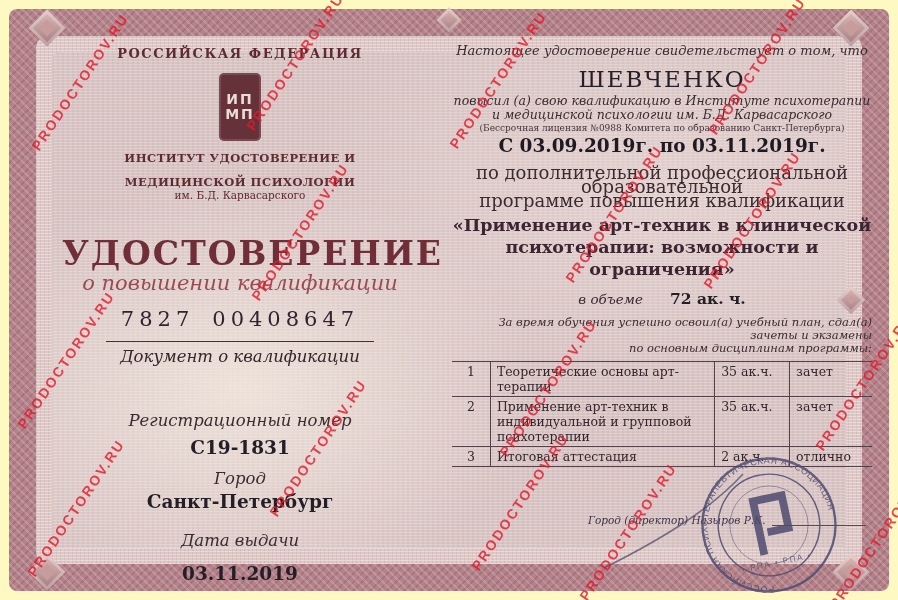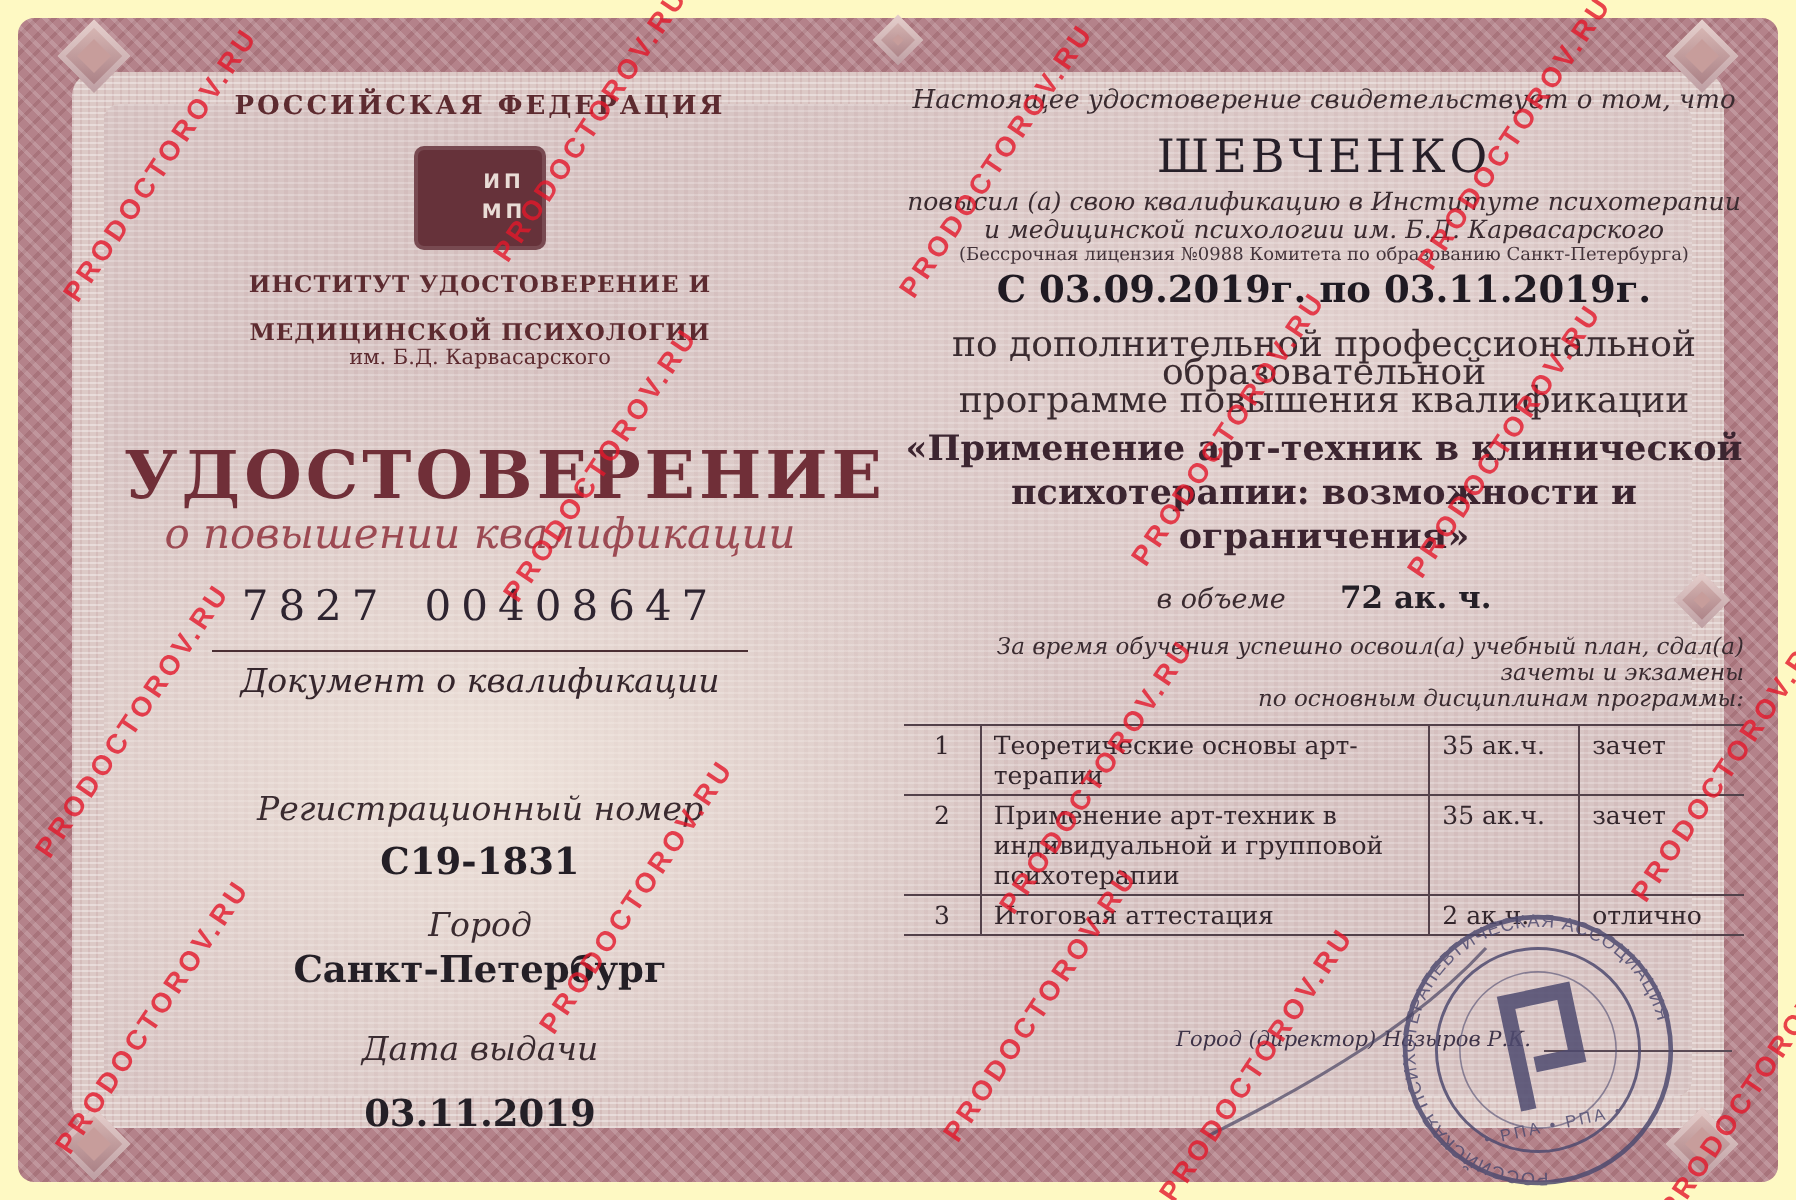--- a/index.html
+++ b/index.html
@@ -27,24 +27,24 @@
     background:linear-gradient(135deg,#dcbdb9,#a57a80);box-shadow:inset 0 0 0 3px rgba(255,255,255,.28);}
   .orn::after{content:"";position:absolute;inset:7px;background:#c79d9b;}
   
   .wm{position:absolute;z-index:50;color:#e4182b;font-family:"Liberation Sans",sans-serif;
     font-weight:bold;font-size:14px;letter-spacing:2px;white-space:nowrap;opacity:.8;
     transform:translate(-50%,-50%) rotate(-56deg);pointer-events:none;}
   
   .page-left{position:absolute;left:62px;top:46px;width:356px;text-align:center;z-index:10;color:#32262c;}
   .page-right{position:absolute;left:452px;top:44px;width:420px;text-align:center;z-index:10;color:#32262c;}
   .country{font-size:13px;font-weight:bold;letter-spacing:1.5px;color:#5d2b30;line-height:15px;}
-  .logo{width:42px;height:52px;margin:12px auto 0;background:#66323a;border-radius:5px;
+  .logo{width:42px;height:68px;margin:12px auto 0;background:#66323a;border-radius:5px;
     display:flex;flex-direction:column;align-items:center;justify-content:center;
-    color:#e9dcd6;font-family:"DejaVu Sans",sans-serif;font-weight:bold;font-size:10px;line-height:15px;letter-spacing:2px;
-    box-shadow:inset 0 0 0 2px rgba(255,255,255,.12);padding-left:24px;}
+    color:#e9dcd6;font-family:"DejaVu Sans",sans-serif;font-weight:bold;font-size:14px;line-height:15px;letter-spacing:2px;
+    box-shadow:inset 0 0 0 2px rgba(255,255,255,.12);}
   .inst1{margin-top:10px;font-size:11.5px;font-weight:bold;letter-spacing:.5px;color:#5d2b30;line-height:14px;}
   .inst3{font-size:10.5px;color:#5d2b30;line-height:13px;}
   .doc-title{margin-top:34px;font-size:33px;font-weight:bold;letter-spacing:2px;color:#702f38;line-height:36px;}
   .doc-sub{font-style:italic;font-size:21px;color:#9c4a53;line-height:23px;}
   .serial{margin-top:12px;font-size:21px;letter-spacing:5px;color:#2e2430;line-height:24px;}
   .serial .gap{display:inline-block;width:18px;}
   .rule{margin:10px auto 0;width:268px;border-top:1.5px solid #4a2e33;}
   .doc-kind{margin-top:5px;font-style:italic;font-size:16.5px;line-height:20px;color:#35262c;}
   .fld-label{font-style:italic;font-size:16.5px;line-height:20px;color:#3a2b30;}
   .fld-value{font-weight:bold;font-size:18.5px;line-height:22px;color:#241f26;}

